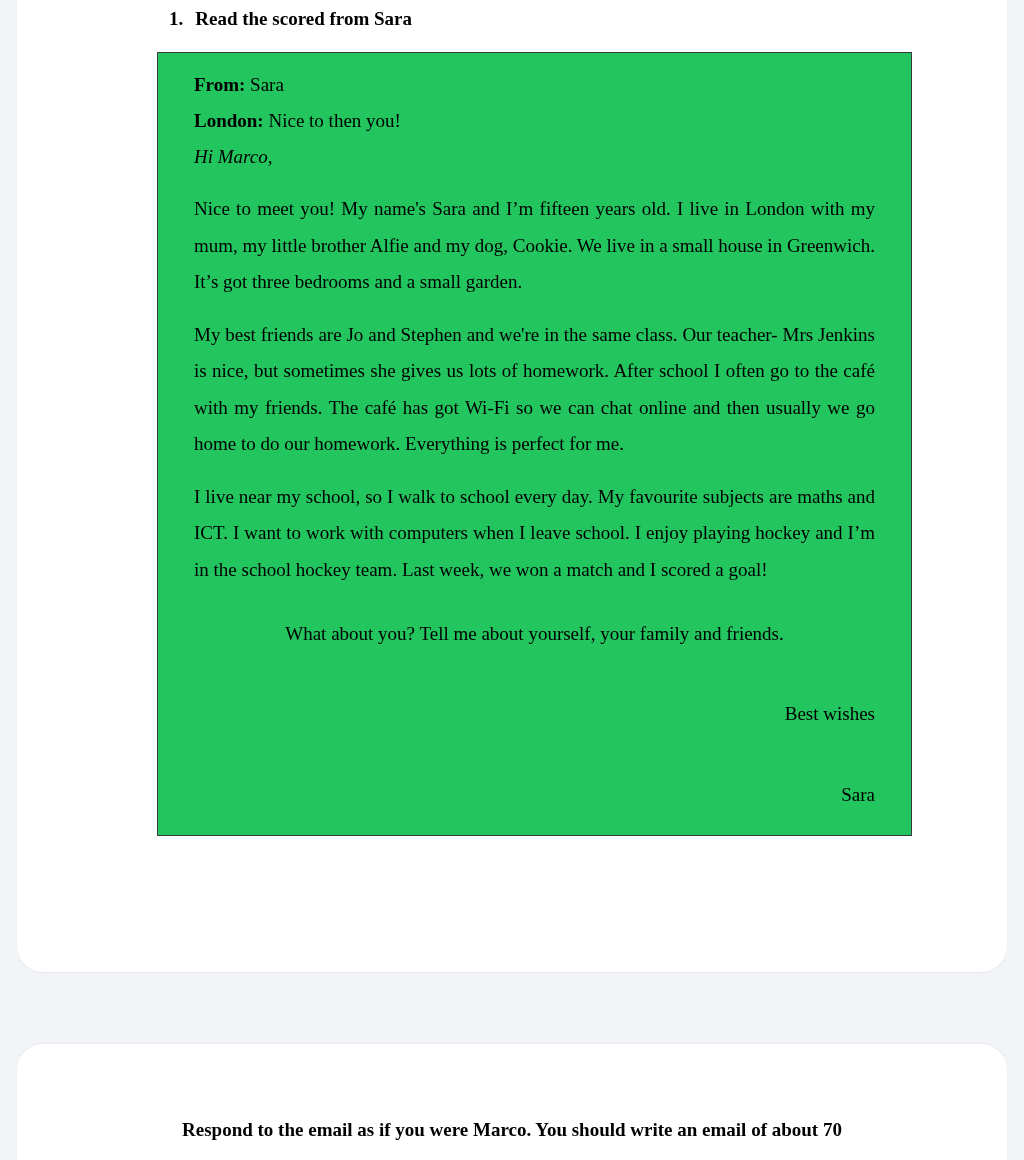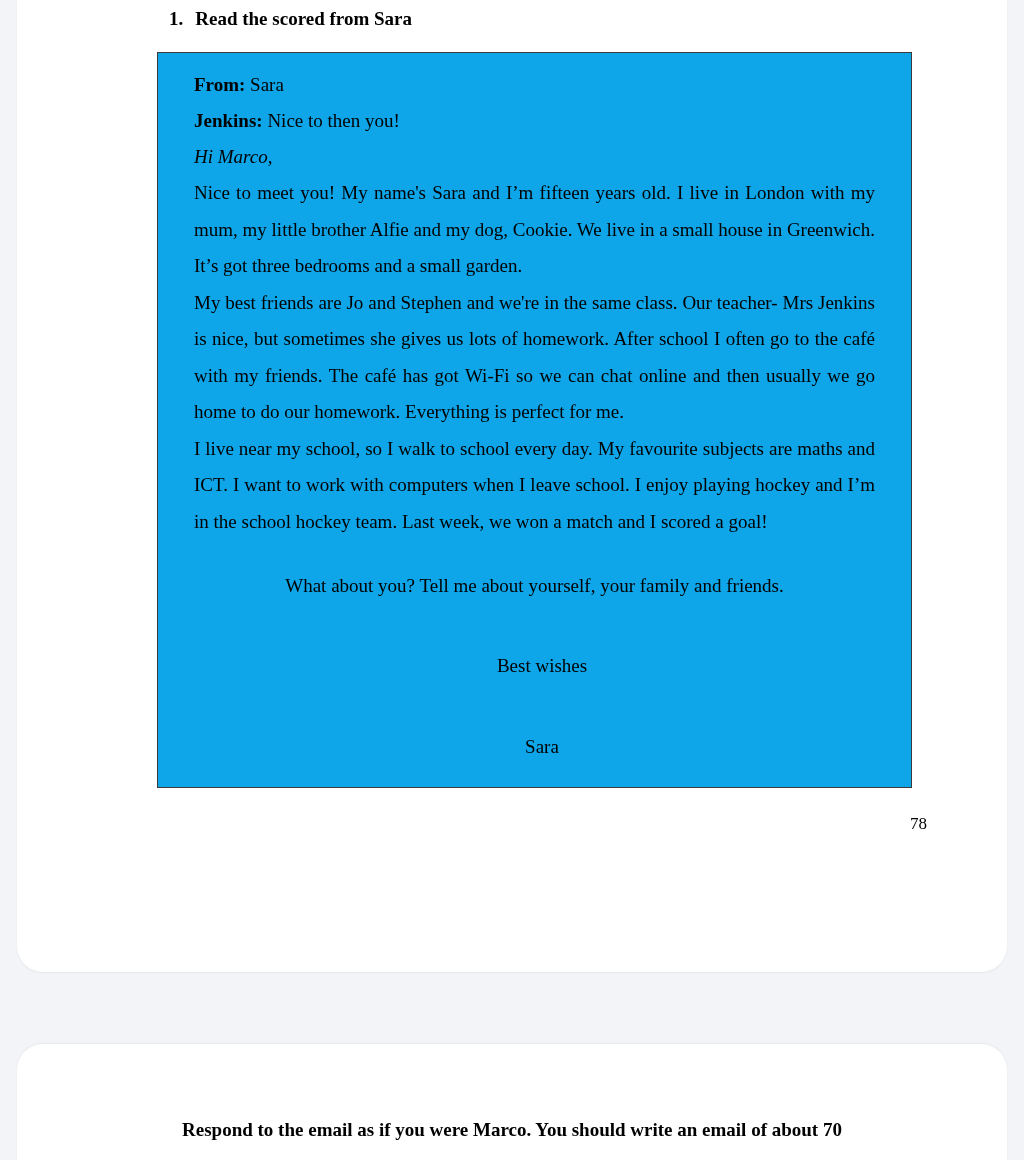--- a/index.html
+++ b/index.html
@@ -55,48 +55,49 @@
     font-weight: bold;
     font-size: 19px;
     color: #000;
   }
   .email-box {
     margin: 22px 0 0 140px;
     width: 755px;
     border: 1px solid #3a3a3a;
     box-sizing: border-box;
     padding: 14px 36px 22px 36px;
-    background: #0ea5e9;
+    background: #22c55e;
   }
   .field {
     font-size: 19px;
     line-height: 1.9;
     color: #000;
   }
   .field b {
     font-weight: bold;
   }
   .greet {
     font-size: 19px;
     line-height: 1.9;
     color: #000;
     font-style: italic;
   }
   .para {
     font-size: 19px;
     line-height: 1.92;
     color: #000;
     text-align: justify;
+    margin-top: 16px;
   }
   .para.loose {
     text-align: center;
     margin-top: 28px;
   }
   .para.sig {
-    text-align: center;
+    text-align: right;
     margin-top: 44px;
     margin-left: 15px;
   }
   .page-num {
     text-align: right;
     font-size: 17px;
     color: #000;
     margin: 26px 80px 0 0;
   }
   .prompt {
@@ -136,37 +137,36 @@
 
     <div class="email-box">
 
       <div class="field">
         <b>From:</b>
         <span>Sara</span>
       </div>
 
 
       <div class="field">
-        <b>Jenkins:</b>
+        <b>London:</b>
         <span>Nice to then you!</span>
       </div>
 
       <div class="greet">Hi Marco,</div>
 
       <div class="para">Nice to meet you! My name's Sara and I’m fifteen years old. I live in London with my mum, my little brother Alfie and my dog, Cookie. We live in a small house in Greenwich. It’s got three bedrooms and a small garden.</div>
       <div class="para">My best friends are Jo and Stephen and we're in the same class. Our teacher- Mrs Jenkins is nice, but sometimes she gives us lots of homework. After school I often go to the café with my friends. The café has got Wi-Fi so we can chat online and then usually we go home to do our homework. Everything is perfect for me.</div>
       <div class="para">I live near my school, so I walk to school every day. My favourite subjects are maths and ICT. I want to work with computers when I leave school. I enjoy playing hockey and I’m in the school hockey team. Last week, we won a match and I scored a goal!</div>
 
       <div class="para loose">What about you? Tell me about yourself, your family and friends.</div>
       <div class="para sig">Best wishes</div>
       <div class="para sig">Sara</div>
 
     </div>
 
-    <div class="page-num">78</div>
 
   </div>
 
   <div class="gap"></div>
 
   <div class="page page-two">
     <div class="prompt">Respond to the email as if you were Marco. You should write an email of about 70</div>
   </div>
 
 </div>

